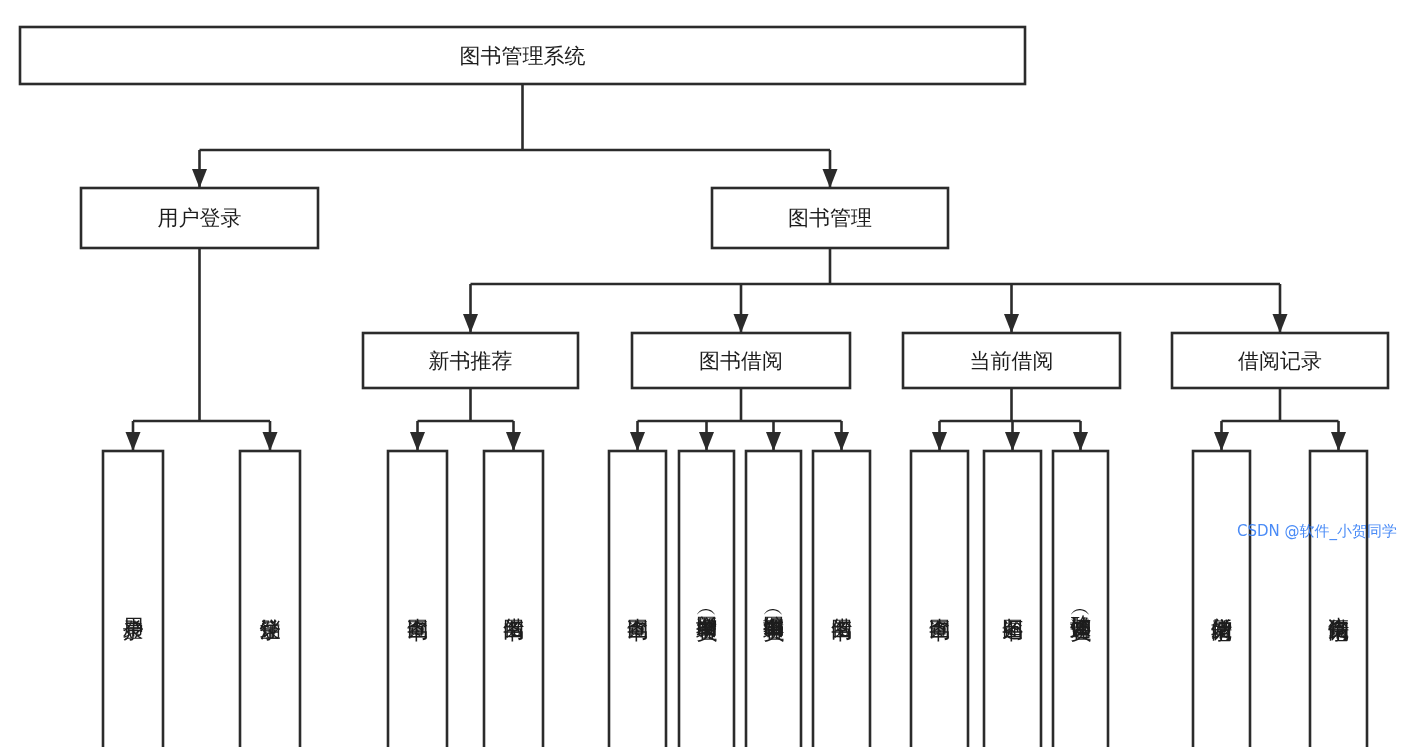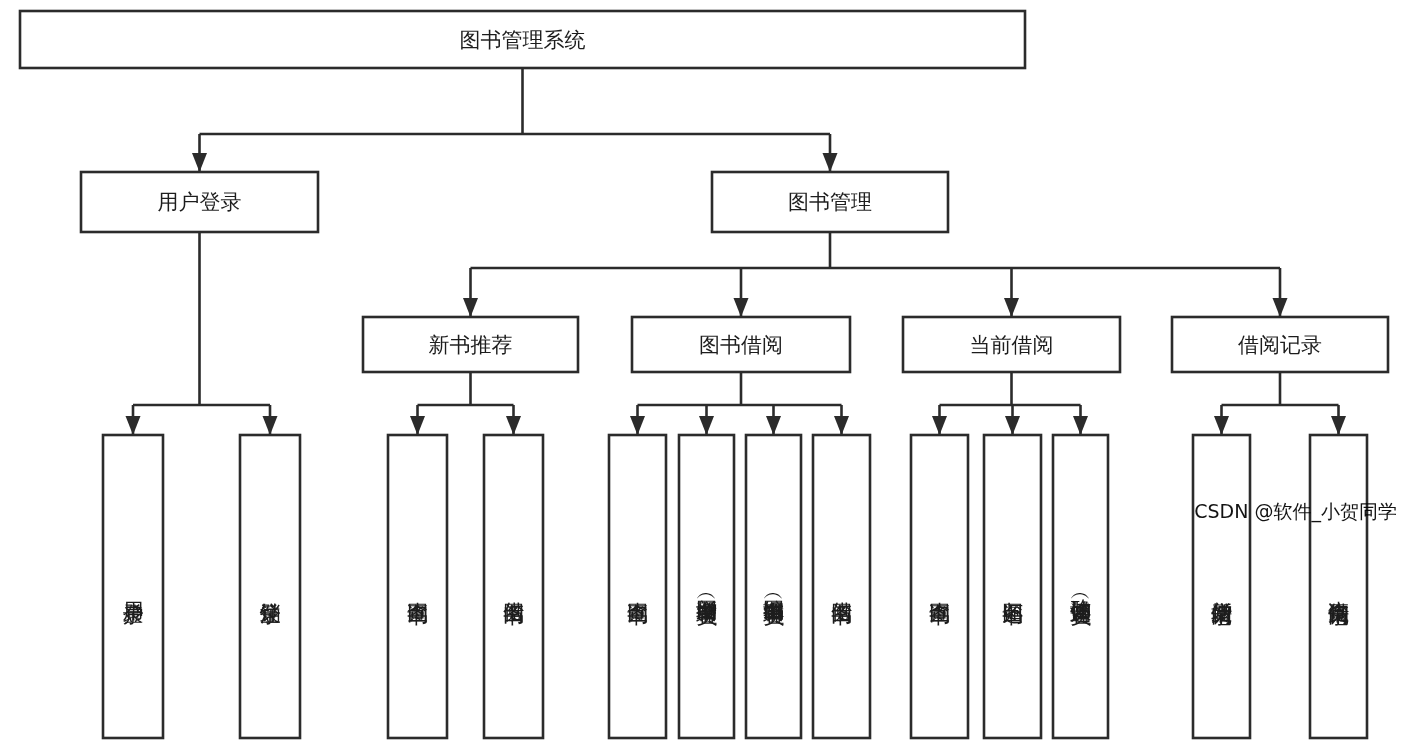--- a/index.html
+++ b/index.html
@@ -12,20 +12,21 @@
     width: 1405px;
     height: 747px;
     font-family: "DejaVu Sans", "Liberation Sans", sans-serif;
     overflow: hidden;
     position: relative;
   }
   #diagram-root {
     position: relative;
     width: 1405px;
     height: 529px;
+    margin-top: 16px;
   }
   svg.diagram-canvas {
     position: absolute;
     left: 0;
     top: 0;
     width: 1405px;
     height: 747px;
     display: block;
   }
   .node-rect {
@@ -64,22 +65,22 @@
     text-orientation: upright;
     letter-spacing: 1px;
     pointer-events: none;
     text-align: center;
   }
   .watermark {
     position: absolute;
     right: 8px;
     bottom: 4px;
     font-family: "DejaVu Sans", "Liberation Sans", sans-serif;
-    font-size: 19px;
-    color: #000000;
+    font-size: 15px;
+    color: #3b82f6;
     opacity: 0.92;
     white-space: nowrap;
     user-select: none;
     padding-left: 40px;
   }
 </style>
 </head>
 <body>
 
 <div id="diagram-root">

